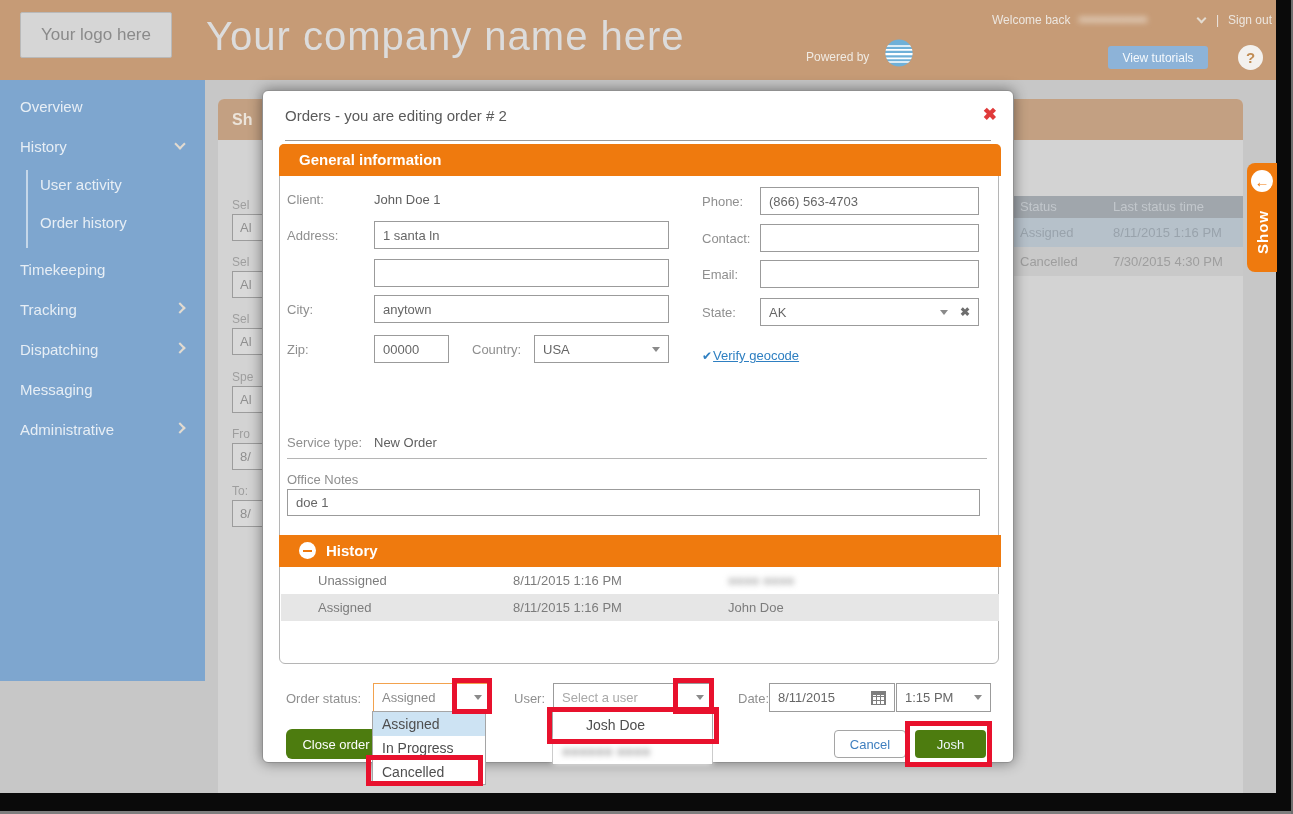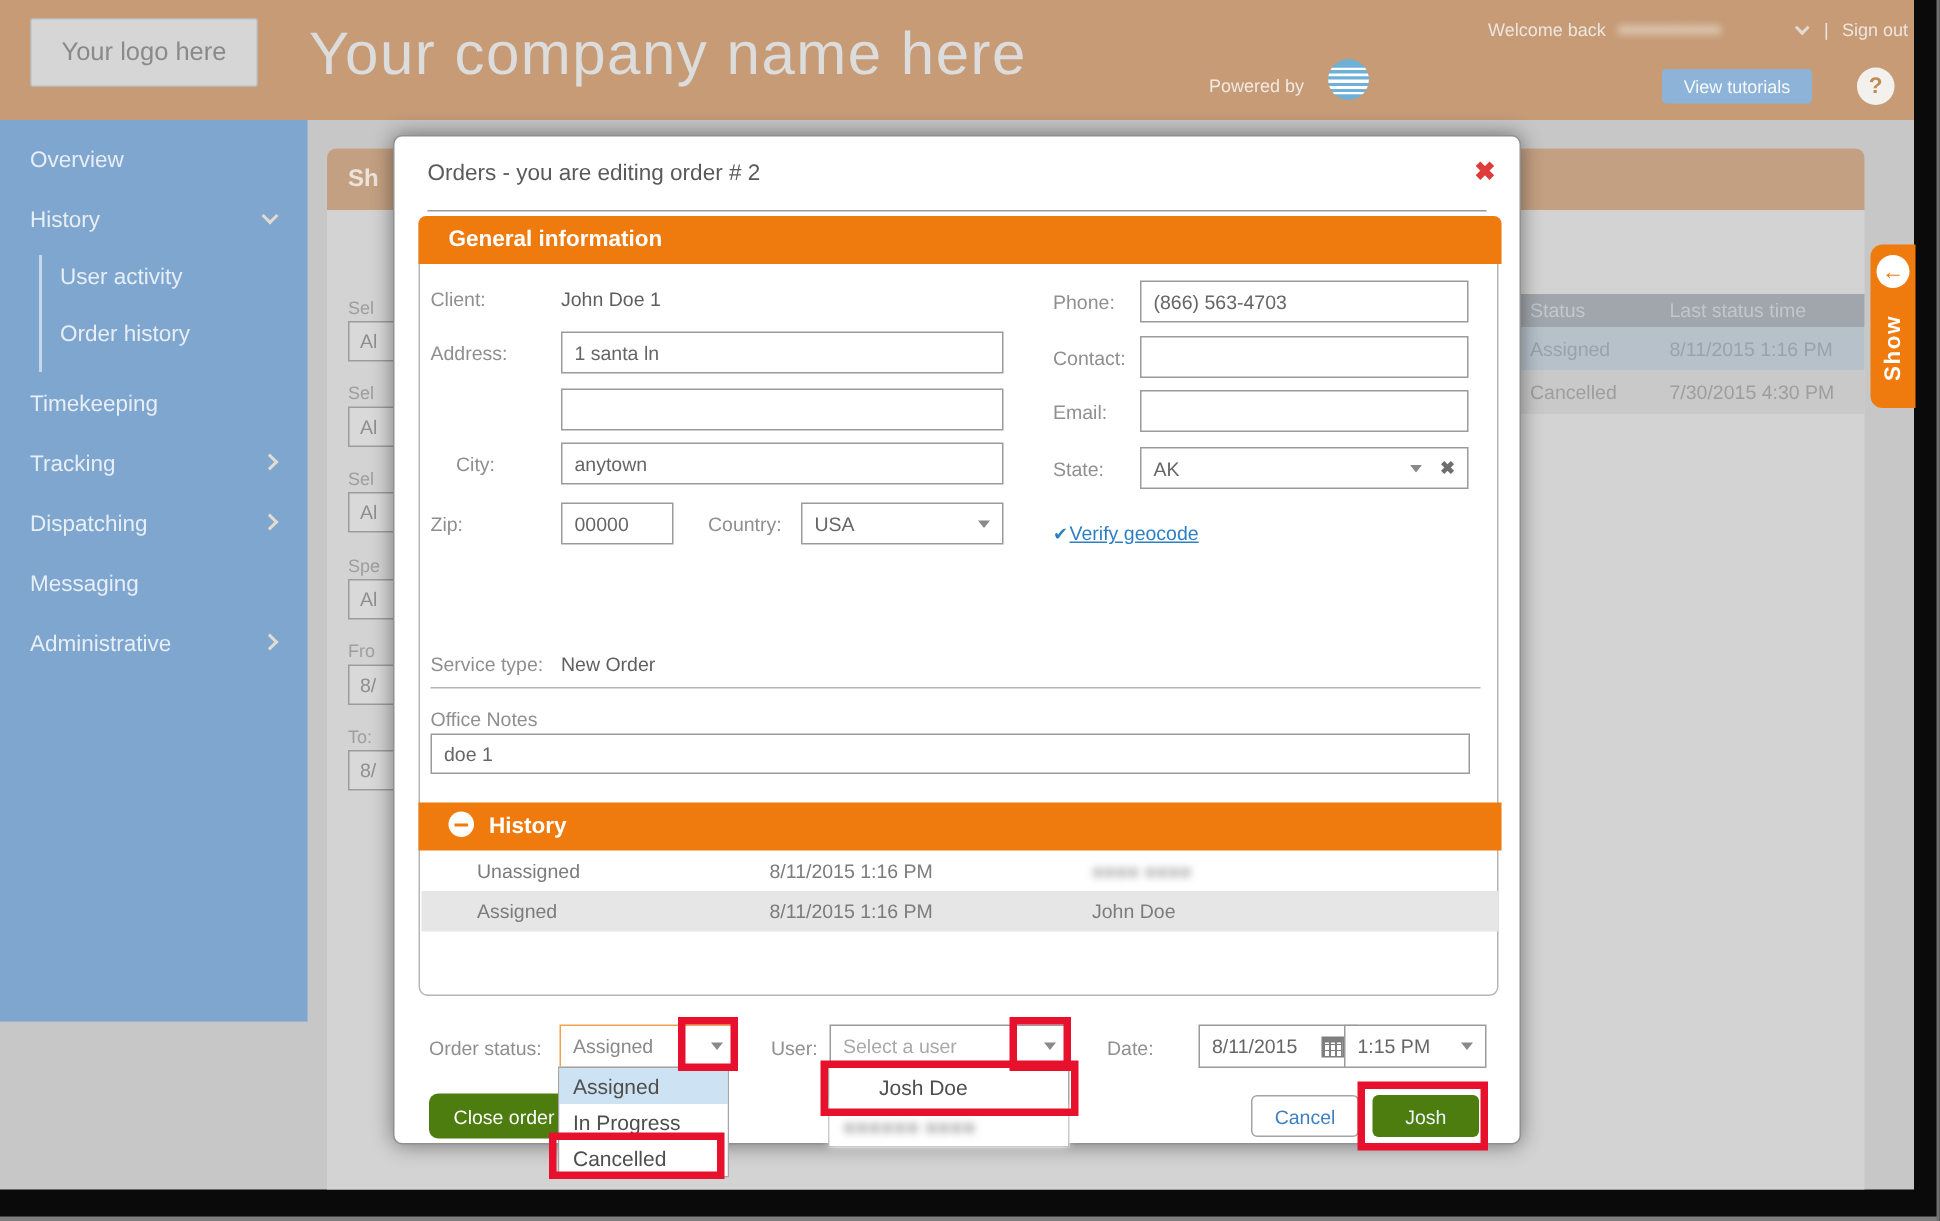--- a/index.html
+++ b/index.html
@@ -191,21 +191,21 @@
 
       <div class="sec-hdr first"><span>General information</span></div>
 
       <div class="flbl" style="left:7px; top:47px;">Client:</div>
       <div class="fval" style="left:94px; top:47px;">John Doe 1</div>
 
       <div class="flbl" style="left:7px; top:83px;">Address:</div>
       <input class="inp" style="left: 94px; top: 76px; width: 295px;" value="1 santa ln">
       <input class="inp" style="left: 94px; top: 114px; width: 295px;" value="">
 
-      <div class="flbl" style="left:24px; top:157px;">City:</div>
+      <div class="flbl" style="left:7px; top:157px;">City:</div>
       <input class="inp" style="left: 94px; top: 150px; width: 295px;" value="anytown">
 
       <div class="flbl" style="left:7px; top:197px;">Zip:</div>
       <input class="inp" style="left: 94px; top: 190px; width: 75px;" value="00000">
       <div class="flbl" style="left:192px; top:197px;">Country:</div>
       <div class="fsel" style="left:254px; top:190px; width:135px;">
         <span>USA</span>
         <span class="tri"></span>
       </div>
 
@@ -250,21 +250,21 @@
     <div class="fsel" style="left:110px; top:592px; width:118px; height:29px; border-color:#f2a24e;">
       <span style="color:#8a8a8a;">Assigned</span>
       <span class="tri"></span>
     </div>
     <div class="flbl" style="left:251px; top:600px;">User:</div>
     <div class="fsel" style="left:290px; top:592px; width:160px; height:29px;">
       <span style="color:#a9a9a9;">Select a user</span>
       <span class="tri"></span>
     </div>
     <div class="flbl" style="left:475px; top:600px;">Date:</div>
-    <div class="fsel" style="left:536px; top:592px; width:106px; height:29px;">
+    <div class="fsel" style="left:506px; top:592px; width:126px; height:29px;">
       <span>8/11/2015</span>
       <span class="cal-ic"></span>
     </div>
     <div class="fsel" style="left:633px; top:592px; width:95px; height:29px;">
       <span>1:15 PM</span>
       <span class="tri"></span>
     </div>
 
     <div class="btn btn-blue" style="left:23px; top:638px; width:100px; height:30px; border-radius:6px;">Close order</div>
     <div class="btn btn-ghost" style="left:571px; top:639px; width:72px; height:28px;">Cancel</div>

